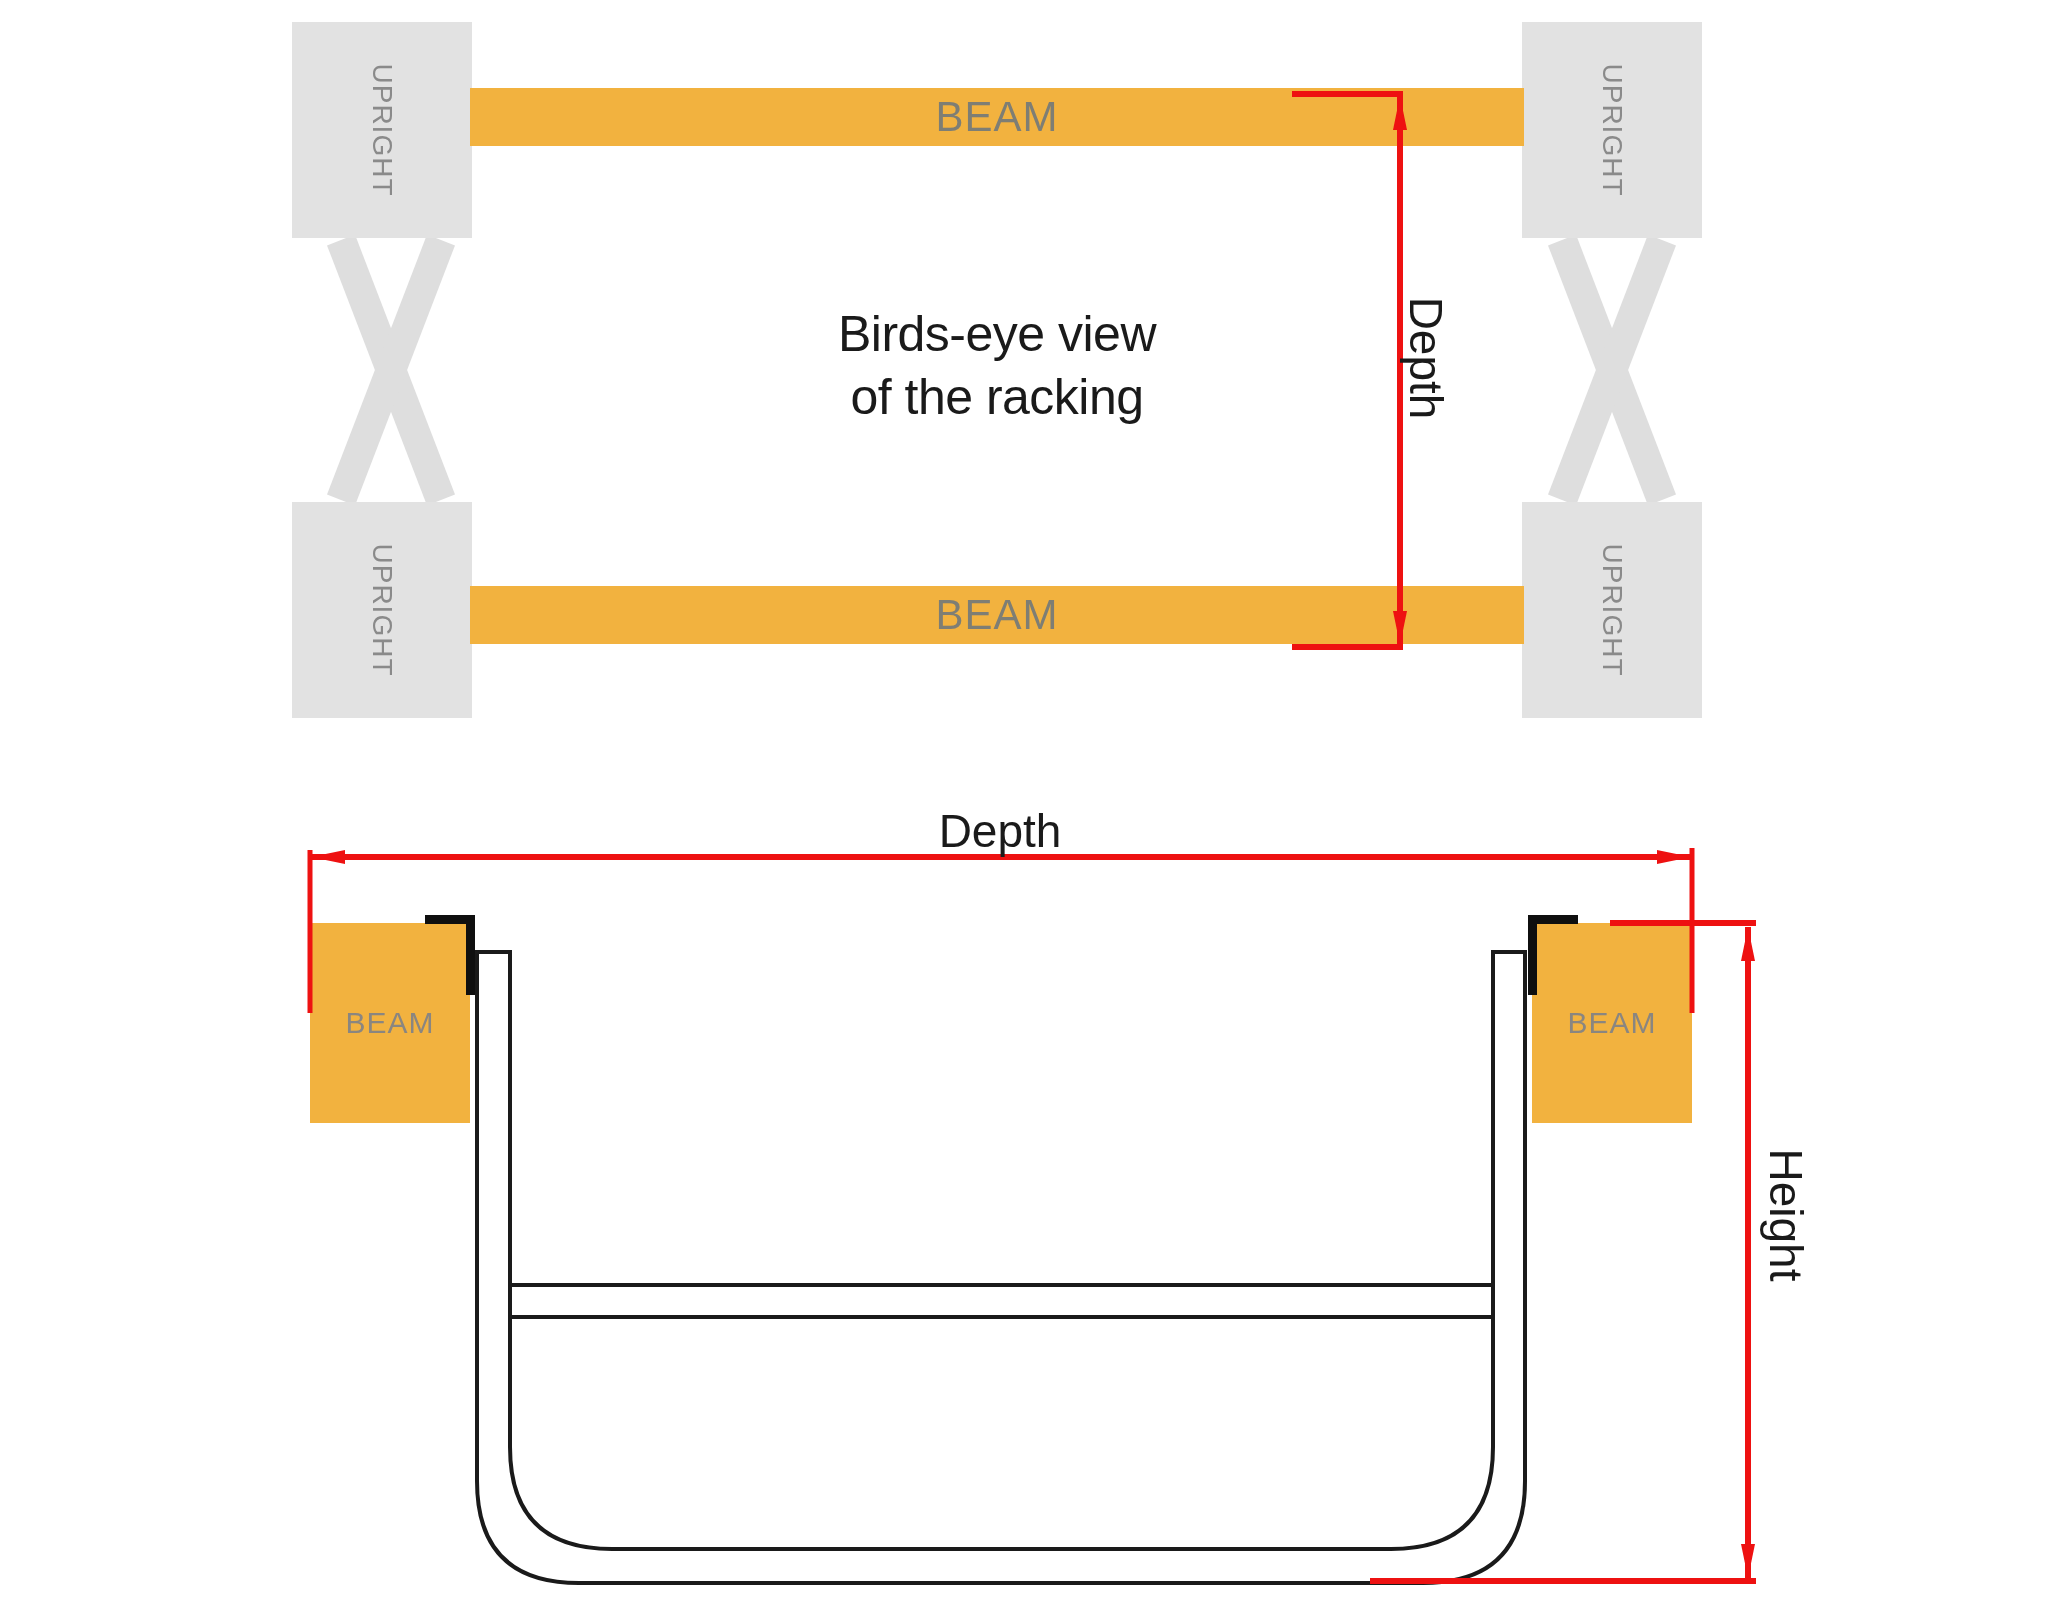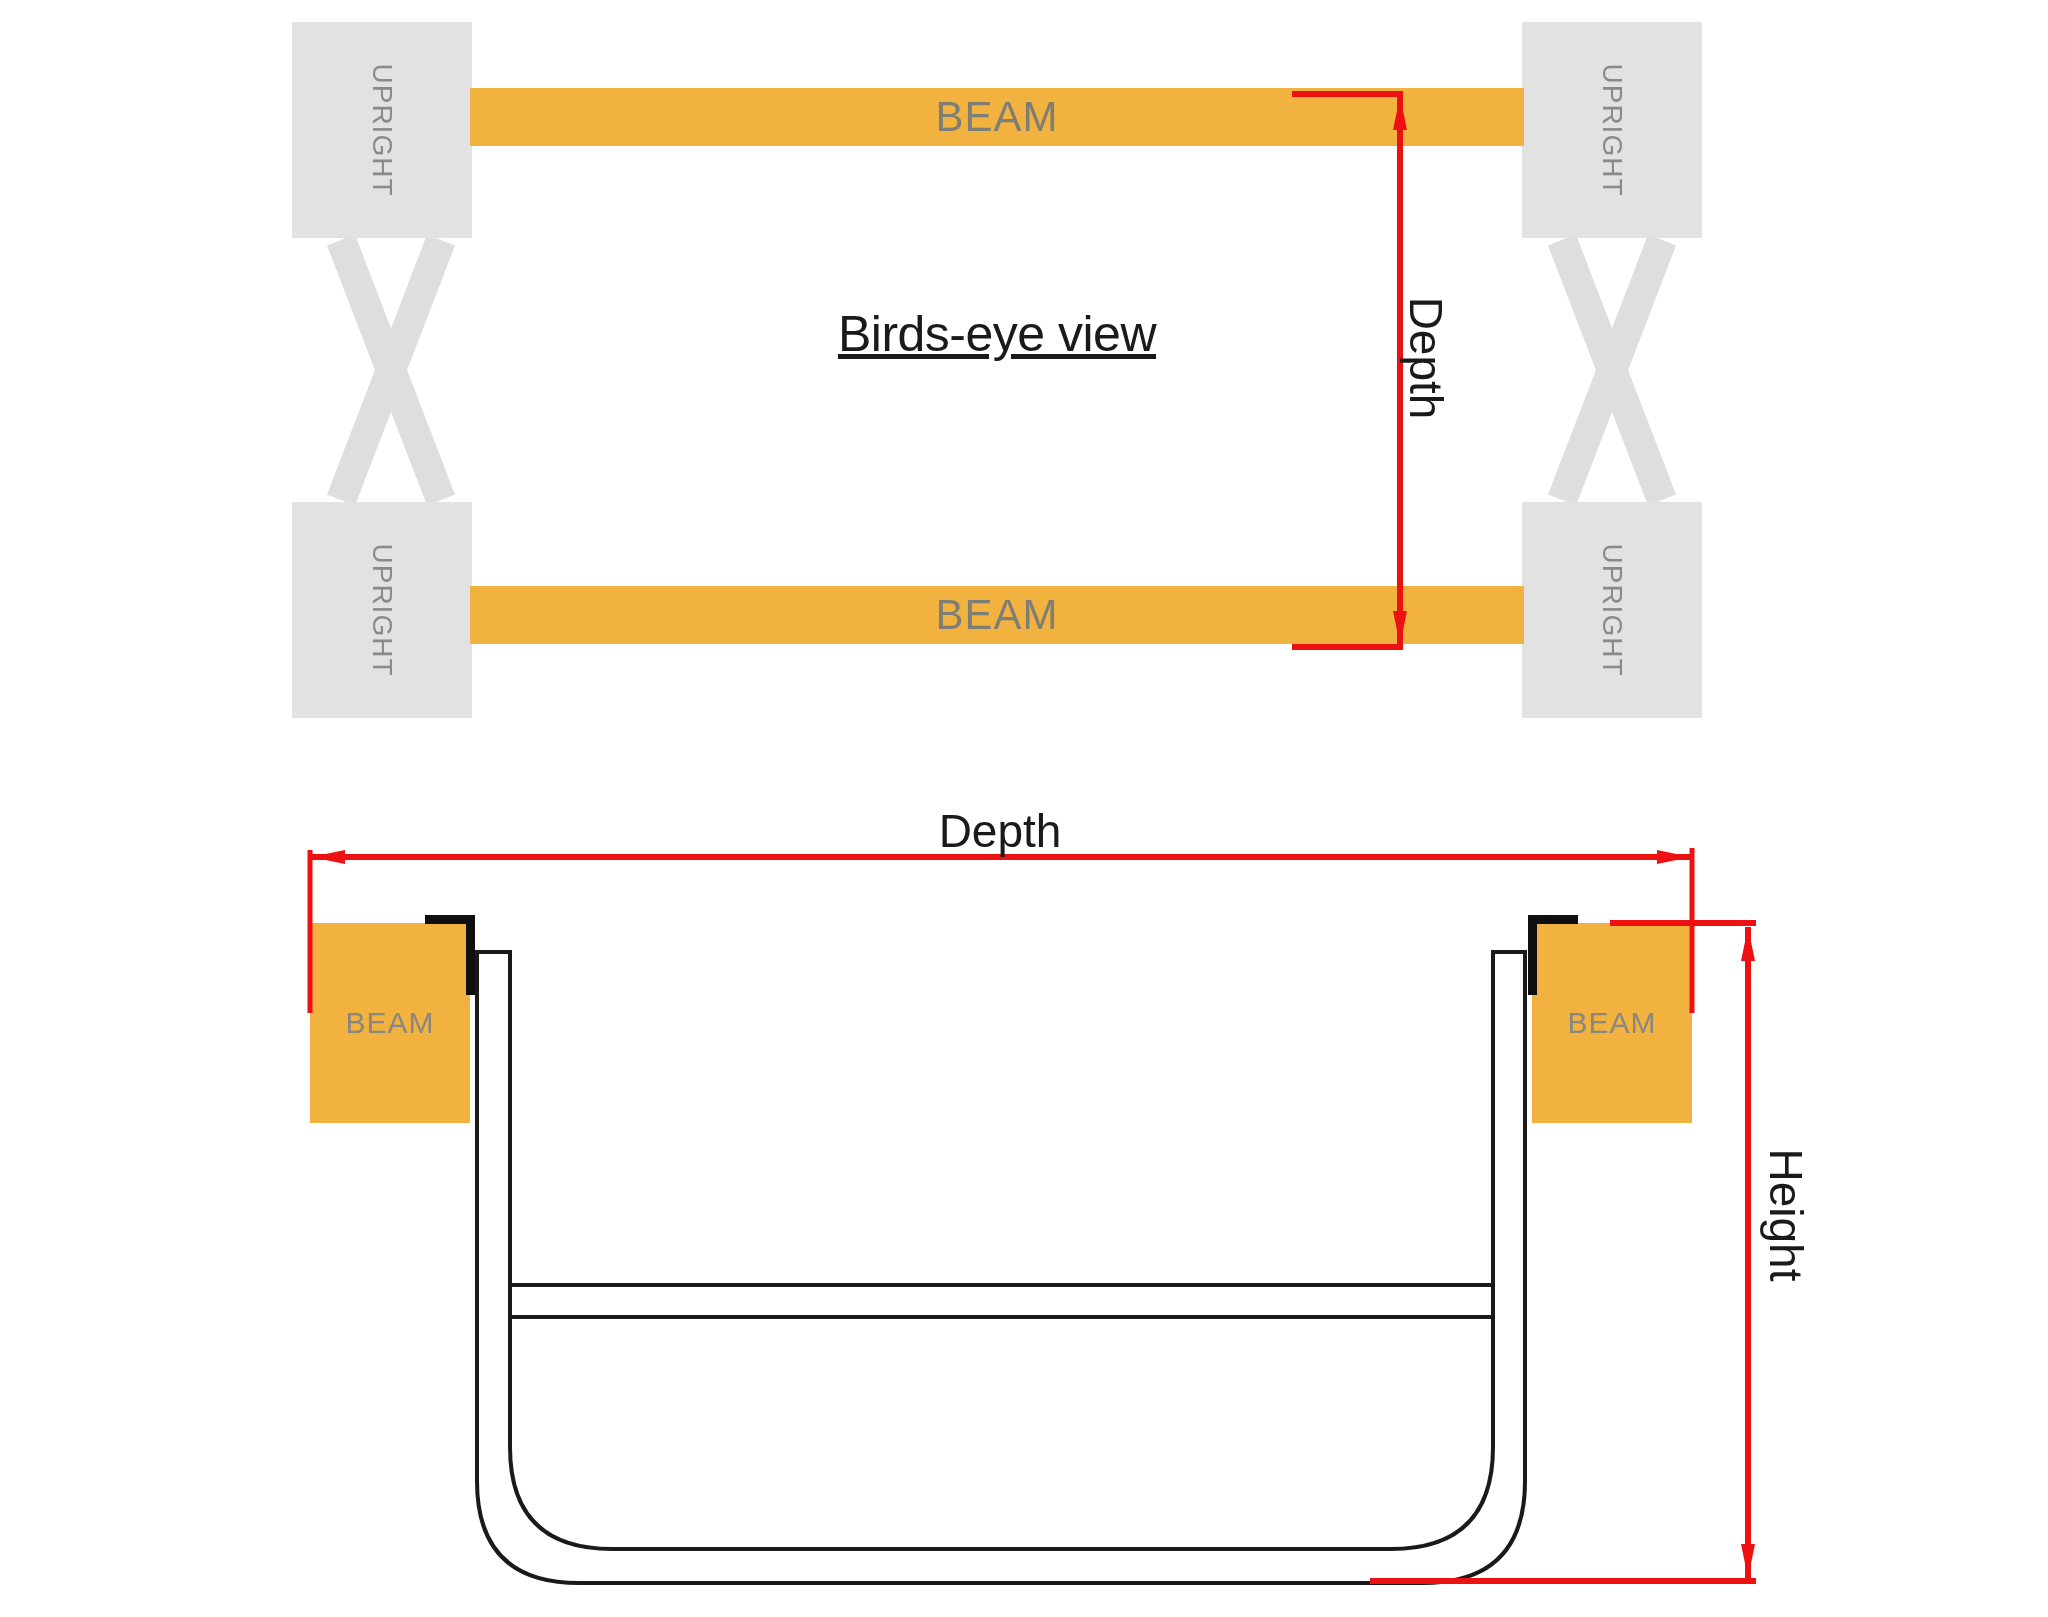--- a/index.html
+++ b/index.html
@@ -29,21 +29,21 @@
   .beam-top,.beam-bottom{left:470px;width:1054px;height:58px;background:#F2B23F;}
   .beam-top{top:88px;}
   .beam-bottom{top:586px;}
   .beam-label-h{
     position:absolute;left:0;top:50%;width:100%;transform:translateY(-50%);
     text-align:center;color:#7E7E74;font-size:42px;letter-spacing:1px;
   }
 
   
   .caption{left:597px;top:303px;width:800px;text-align:center;color:#1A1A1A;
-           font-size:50px;line-height:63px;letter-spacing:-0.5px;text-decoration:underline;}
+           font-size:50px;line-height:63px;letter-spacing:-0.5px;}
   .dim-label{color:#1A1A1A;font-size:46px;white-space:nowrap;}
   .depth-top{left:1358px;top:333px;width:140px;height:50px;text-align:center;
              transform:rotate(90deg);}
   .depth-front{left:850px;top:804px;width:300px;height:52px;text-align:center;}
   .height-front{left:1707px;top:1189px;width:160px;height:52px;text-align:center;
              transform:rotate(90deg);}
 
   
   .fbeam{background:#F2B23F;top:923px;width:160px;height:200px;}
   .fbeam-left{left:310px;}
@@ -115,18 +115,19 @@
 
     <line x1="1610" y1="923" x2="1756" y2="923" stroke="#EE1111" stroke-width="6"></line>
     <line x1="1370" y1="1581" x2="1756" y2="1581" stroke="#EE1111" stroke-width="6"></line>
     <line x1="1748" y1="927" x2="1748" y2="1578" stroke="#EE1111" stroke-width="6"></line>
     <polygon points="1748,927 1741,961 1755,961" fill="#EE1111"></polygon>
     <polygon points="1748,1578 1741,1544 1755,1544" fill="#EE1111"></polygon>
   </svg>
 
   <div class="lbl caption">
     <div>Birds-eye view</div>
+    <div>of the racking</div>
   </div>
   <div class="lbl dim-label depth-top">Depth</div>
   <div class="lbl dim-label depth-front">Depth</div>
   <div class="lbl dim-label height-front">Height</div>
 
 </div>
 
 </body></html>

